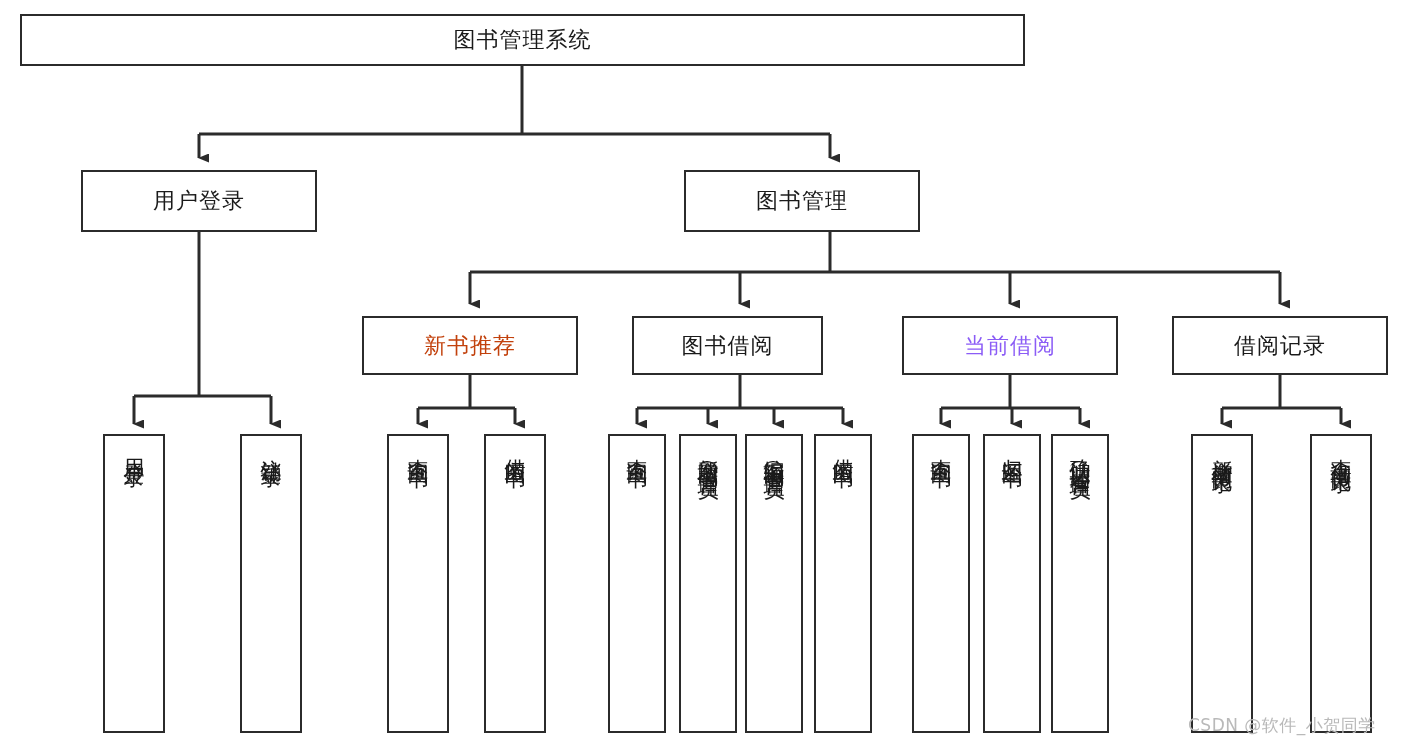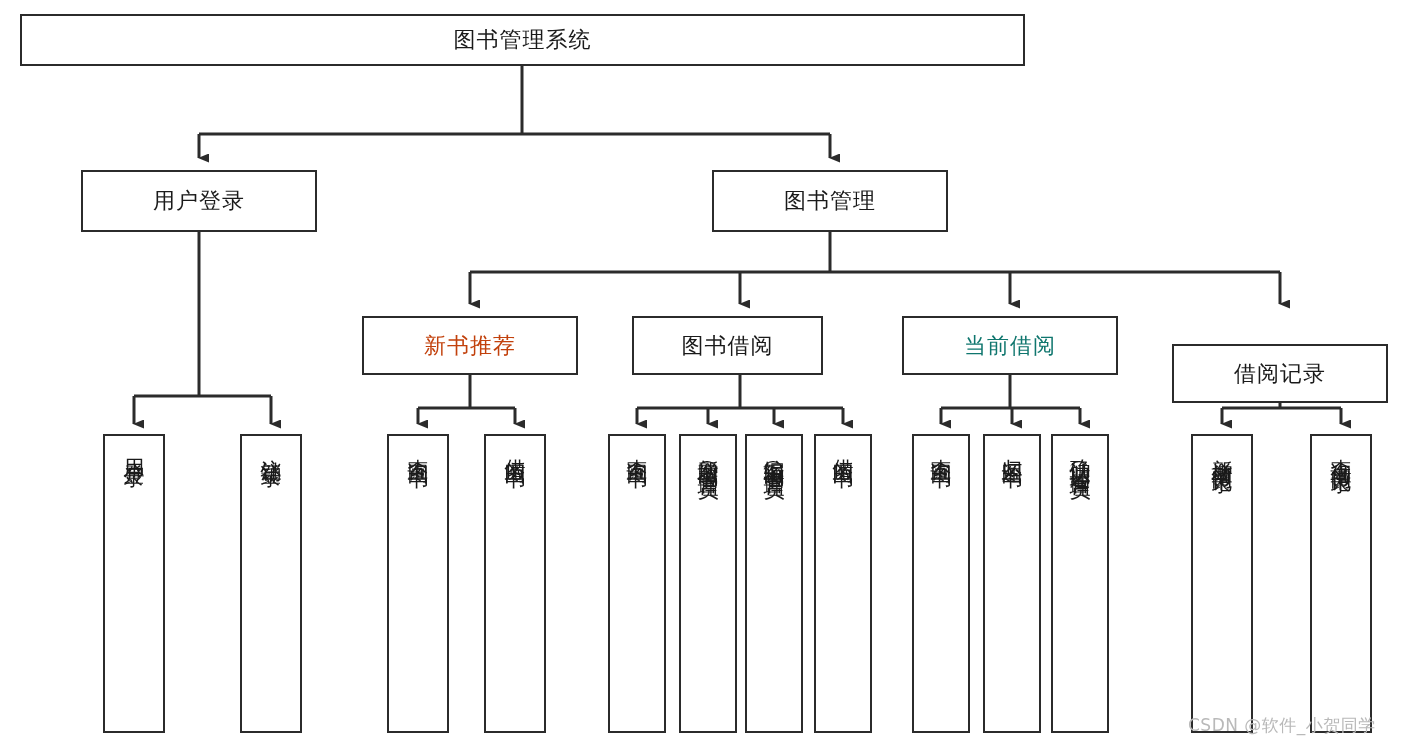--- a/index.html
+++ b/index.html
@@ -138,34 +138,34 @@
     </g>
   </svg>
 
   <div class="node horizontal" style="left: 20px; top: 14px; width: 1005px; height: 52px; border-color: rgb(43, 43, 43); background: rgb(255, 255, 255); color: rgb(26, 26, 26);">
     <span class="label">图书管理系统</span>
   </div>
 
   <div class="node horizontal" style="left: 81px; top: 170px; width: 236px; height: 62px; border-color: rgb(43, 43, 43); background: rgb(255, 255, 255); color: rgb(26, 26, 26);">
     <span class="label">用户登录</span>
   </div>
-  <div class="node horizontal" style="left: 712px; top: 170px; width: 236px; height: 62px; border-color: rgb(43, 43, 43); background: rgb(255, 255, 255); color: rgb(26, 26, 26);">
+  <div class="node horizontal" style="left: 684px; top: 170px; width: 236px; height: 62px; border-color: rgb(43, 43, 43); background: rgb(255, 255, 255); color: rgb(26, 26, 26);">
     <span class="label">图书管理</span>
   </div>
 
   <div class="node horizontal" style="left: 362px; top: 316px; width: 216px; height: 59px; border-color: rgb(43, 43, 43); background: rgb(255, 255, 255); color: #c2410c;">
     <span class="label">新书推荐</span>
   </div>
   <div class="node horizontal" style="left: 632px; top: 316px; width: 191px; height: 59px; border-color: rgb(43, 43, 43); background: rgb(255, 255, 255); color: rgb(26, 26, 26);">
     <span class="label">图书借阅</span>
   </div>
-  <div class="node horizontal" style="left: 902px; top: 316px; width: 216px; height: 59px; border-color: rgb(43, 43, 43); background: rgb(255, 255, 255); color: #0f766e;">
+  <div class="node horizontal" style="left: 902px; top: 316px; width: 216px; height: 59px; border-color: rgb(43, 43, 43); background: rgb(255, 255, 255); color: #8b5cf6;">
     <span class="label">当前借阅</span>
   </div>
-  <div class="node horizontal" style="left: 1172px; top: 316px; width: 216px; height: 59px; border-color: rgb(43, 43, 43); background: rgb(255, 255, 255); color: rgb(26, 26, 26); margin-top: 28px;">
+  <div class="node horizontal" style="left: 1172px; top: 316px; width: 216px; height: 59px; border-color: rgb(43, 43, 43); background: rgb(255, 255, 255); color: rgb(26, 26, 26);">
     <span class="label">借阅记录</span>
   </div>
 
   <div class="node vertical" style="left: 103px; top: 434px; width: 62px; height: 299px; border-color: rgb(43, 43, 43); background: rgb(255, 255, 255); color: rgb(26, 26, 26);">
     <span class="label">用户登录</span>
   </div>
   <div class="node vertical" style="left: 240px; top: 434px; width: 62px; height: 299px; border-color: rgb(43, 43, 43); background: rgb(255, 255, 255); color: rgb(26, 26, 26);">
     <span class="label">注销登录</span>
   </div>
   <div class="node vertical" style="left: 387px; top: 434px; width: 62px; height: 299px; border-color: rgb(43, 43, 43); background: rgb(255, 255, 255); color: rgb(26, 26, 26);">

